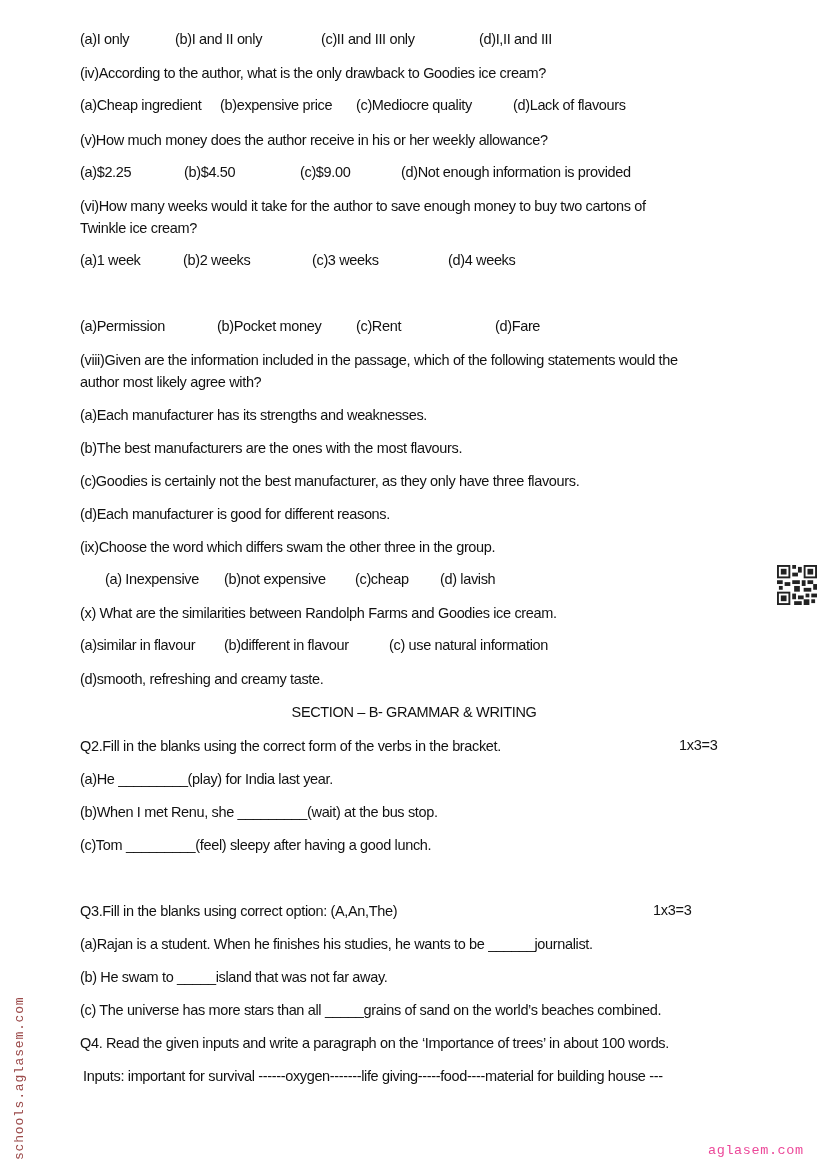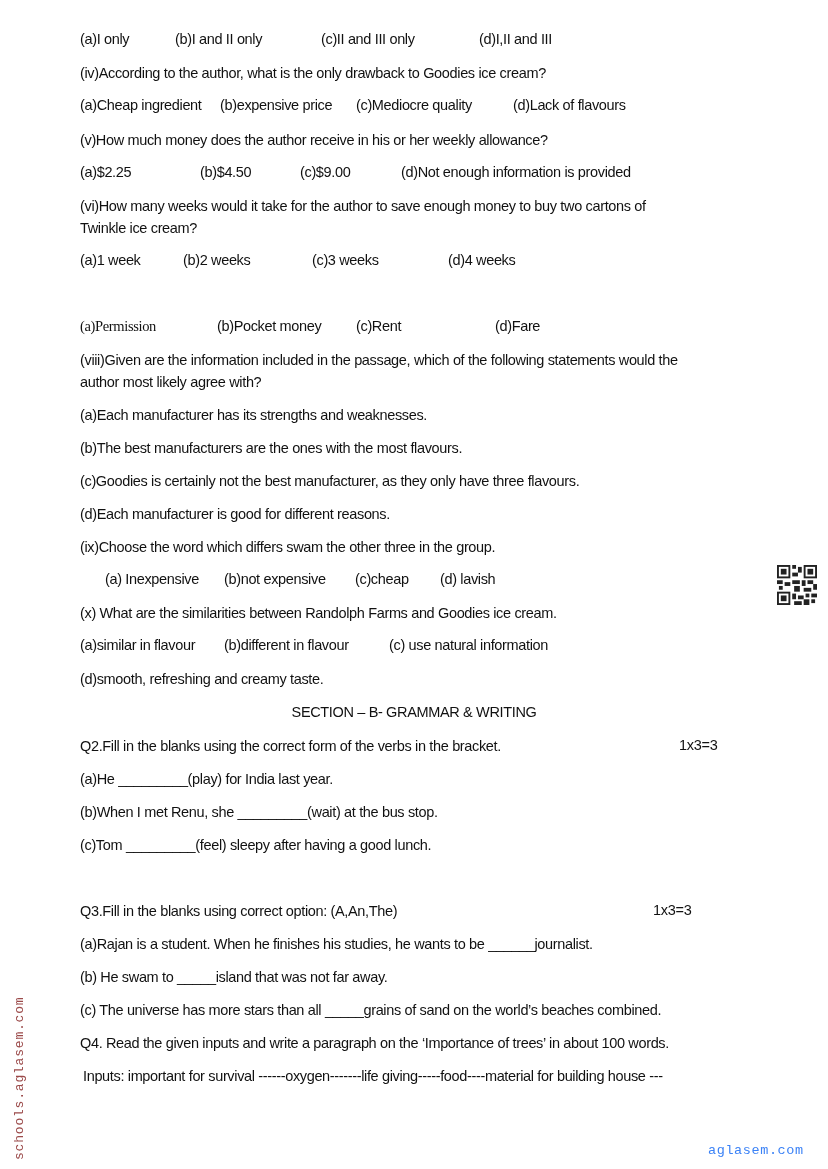--- a/index.html
+++ b/index.html
@@ -15,21 +15,21 @@
     .opts { position: absolute; left: 80px; height: 18px; font-size: 14.5px; letter-spacing: -0.35px; white-space: nowrap; }
     .opts span { position: absolute; top: 0; white-space: nowrap; }
     .center { left: 0; width: 828px; text-align: center; }
     .marks { position: absolute; font-size: 14.5px; letter-spacing: -0.3px; }
     .wm-side {
       position: absolute; left: 12px; top: 1160px; transform-origin: 0 0; transform: rotate(-90deg);
       font-family: "Liberation Mono", monospace; font-size: 13px; color: #9b4a4a; letter-spacing: 0.8px; white-space: nowrap;
     }
     .wm-bottom {
       position: absolute; left: 708px; top: 1143px;
-      font-family: "Liberation Mono", monospace; font-size: 13.5px; color: #3b82f6; letter-spacing: 0.6px;
+      font-family: "Liberation Mono", monospace; font-size: 13.5px; color: #ec4899; letter-spacing: 0.6px;
     }
     .qr { position: absolute; left: 777px; top: 565px; width: 40px; height: 40px; }
   </style>
 </head>
 <body>
 
 <div class="page">
 
   <div class="opts" style="top:31px;">
     <span style="left:0px;">(a)I only</span>
@@ -42,36 +42,36 @@
   <div class="opts" style="top:97px;">
     <span style="left:0px;">(a)Cheap ingredient</span>
     <span style="left:140px;">(b)expensive price</span>
     <span style="left:276px;">(c)Mediocre quality</span>
     <span style="left:433px;">(d)Lack of flavours</span>
   </div>
 
   <div class="line" style="top:131px;">(v)How much money does the author receive in his or her weekly allowance?</div>
   <div class="opts" style="top:164px;">
     <span style="left:0px;">(a)$2.25</span>
-    <span style="left:104px;margin-left:16px;">(b)$4.50</span>
+    <span style="left:104px;">(b)$4.50</span>
     <span style="left:220px;">(c)$9.00</span>
     <span style="left:321px;">(d)Not enough information is provided</span>
   </div>
 
   <div class="line" style="top:197px;">(vi)How many weeks would it take for the author to save enough money to buy two cartons of</div>
   <div class="line" style="top:219px;">Twinkle ice cream?</div>
   <div class="opts" style="top:252px;">
     <span style="left:0px;">(a)1 week</span>
     <span style="left:103px;">(b)2 weeks</span>
     <span style="left:232px;">(c)3 weeks</span>
     <span style="left:368px;">(d)4 weeks</span>
   </div>
 
   <div class="opts" style="top:318px;">
-    <span style="left:0px;font-family:Liberation Serif, serif;">(a)Permission</span>
+    <span style="left:0px;">(a)Permission</span>
     <span style="left:117px;margin-left:20px;">(b)Pocket money</span>
     <span style="left:276px;">(c)Rent</span>
     <span style="left:415px;">(d)Fare</span>
   </div>
 
   <div class="line" style="top:351px;">(viii)Given are the information included in the passage, which of the following statements would the</div>
   <div class="line" style="top:373px;">author most likely agree with?</div>
   <div class="line" style="top:406px;">(a)Each manufacturer has its strengths and weaknesses.</div>
   <div class="line" style="top:439px;">(b)The best manufacturers are the ones with the most flavours.</div>
   <div class="line" style="top:472px;">(c)Goodies is certainly not the best manufacturer, as they only have three flavours.</div>

